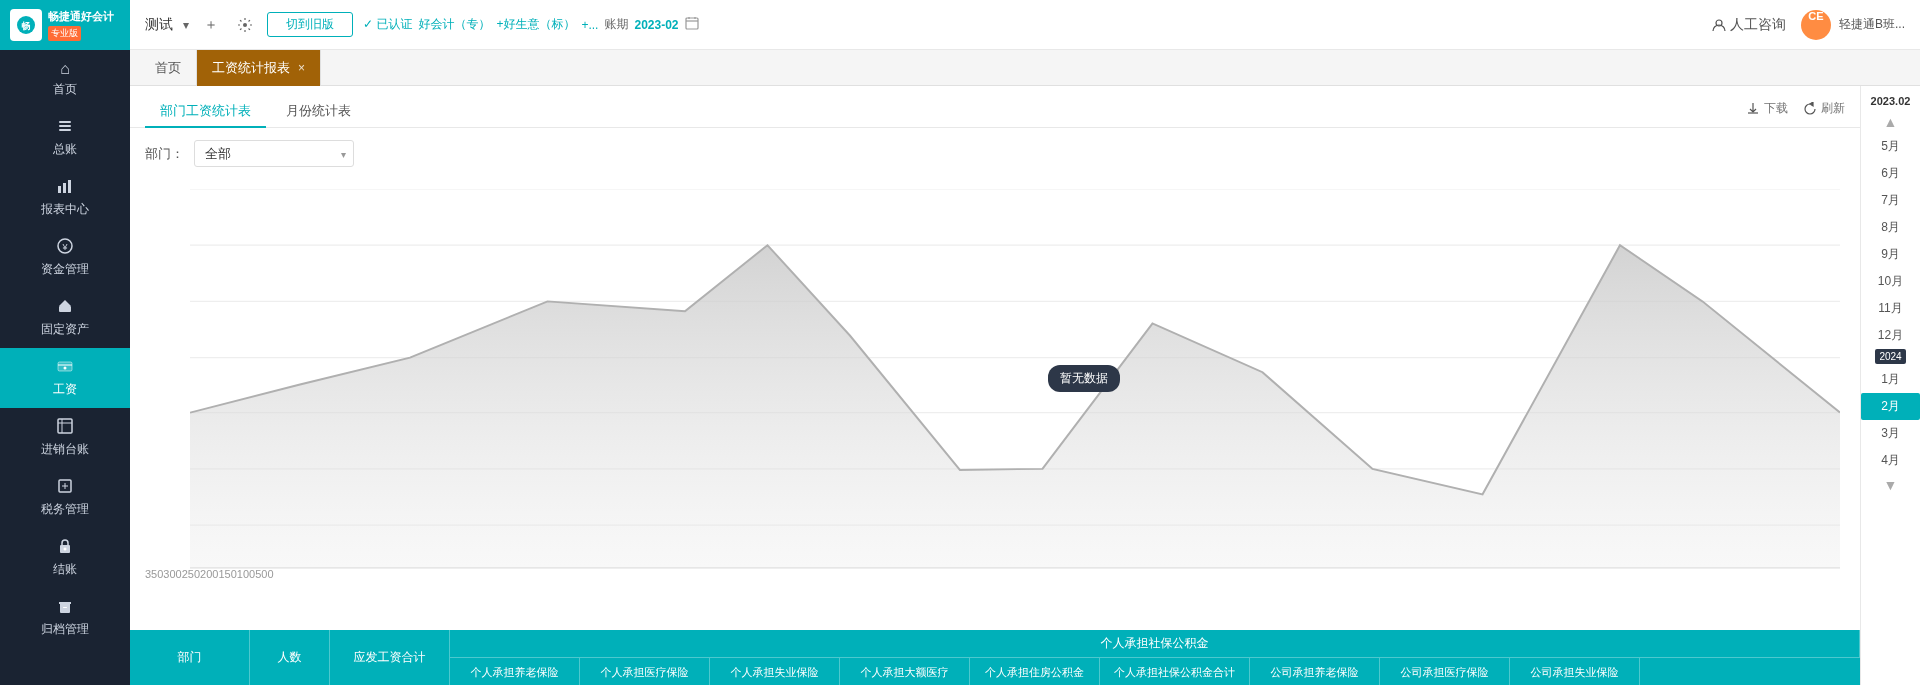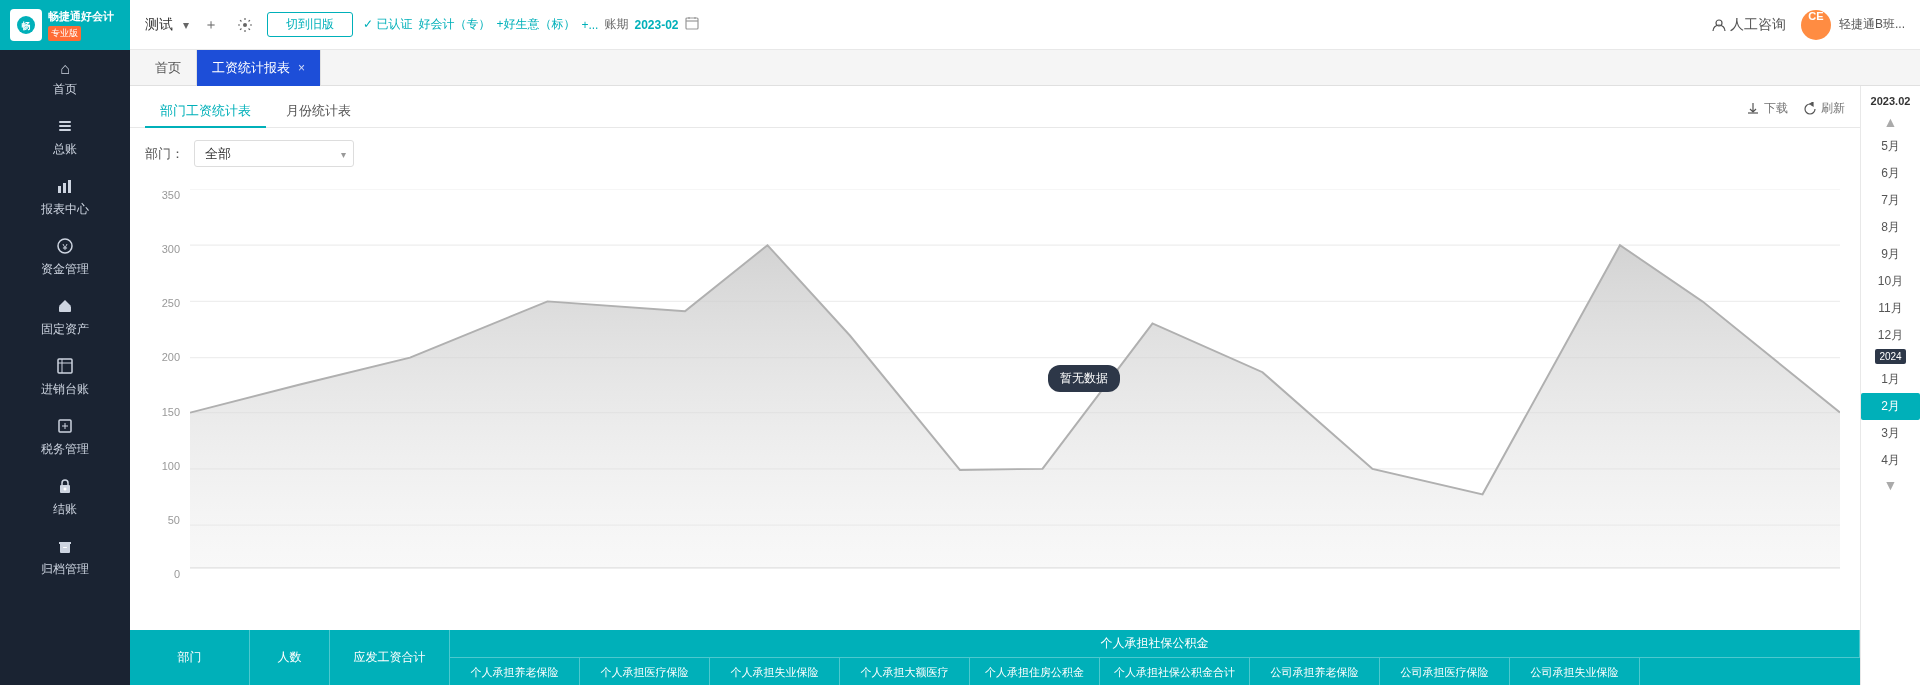--- a/index.html
+++ b/index.html
@@ -169,21 +169,21 @@
       height: 36px;
       display: flex;
       align-items: center;
       cursor: pointer;
       font-size: 13px;
       color: #666;
       border-right: 1px solid #e0e0e0;
     }
     .tab-item.home { color: #555; }
     .tab-item.active {
-      background: #1d4ed8;
+      background: #a16207;
       color: white;
       border-radius: 0;
     }
     .tab-close {
       margin-left: 8px;
       font-size: 12px;
       color: rgba(255,255,255,0.8);
     }
 
     
@@ -290,21 +290,21 @@
     }
 
     
     .y-axis {
       position: absolute;
       left: 0;
       top: 0;
       bottom: 40px;
       width: 40px;
       display: flex;
-      flex-direction: column;
+      flex-direction: row;
       justify-content: space-between;
       align-items: flex-end;
       padding-right: 5px;
     }
     .y-label {
       font-size: 11px;
       color: #999;
     }
 
     
@@ -460,20 +460,31 @@
       <span class="nav-label">资金管理</span>
     </div>
     <div class="nav-item">
       <span class="nav-icon">
         <svg width="16" height="16" viewBox="0 0 16 16" fill="currentColor">
           <rect x="2" y="8" width="12" height="6" rx="1"></rect>
           <polygon points="8,2 14,8 2,8"></polygon>
         </svg>
       </span>
       <span class="nav-label">固定资产</span>
+    </div>
+    <div class="nav-item active">
+      <span class="nav-icon">
+        <svg width="16" height="16" viewBox="0 0 16 16" fill="white">
+          <rect x="1" y="4" width="14" height="9" rx="1.5" stroke="white" stroke-width="0.5" fill="none"></rect>
+          <rect x="1" y="4" width="14" height="9" rx="1.5" fill="white" opacity="0.2"></rect>
+          <line x1="1" y1="7" x2="15" y2="7" stroke="white" stroke-width="1"></line>
+          <circle cx="8" cy="10" r="1.5" fill="white"></circle>
+        </svg>
+      </span>
+      <span class="nav-label">工资</span>
     </div>
     <div class="nav-item">
       <span class="nav-icon">
         <svg width="16" height="16" viewBox="0 0 16 16" fill="currentColor">
           <rect x="1" y="1" width="14" height="14" rx="1" fill="none" stroke="currentColor" stroke-width="1.5"></rect>
           <line x1="1" y1="5" x2="15" y2="5" stroke="currentColor" stroke-width="1"></line>
           <line x1="5" y1="1" x2="5" y2="15" stroke="currentColor" stroke-width="1"></line>
         </svg>
       </span>
       <span class="nav-label">进销台账</span>

